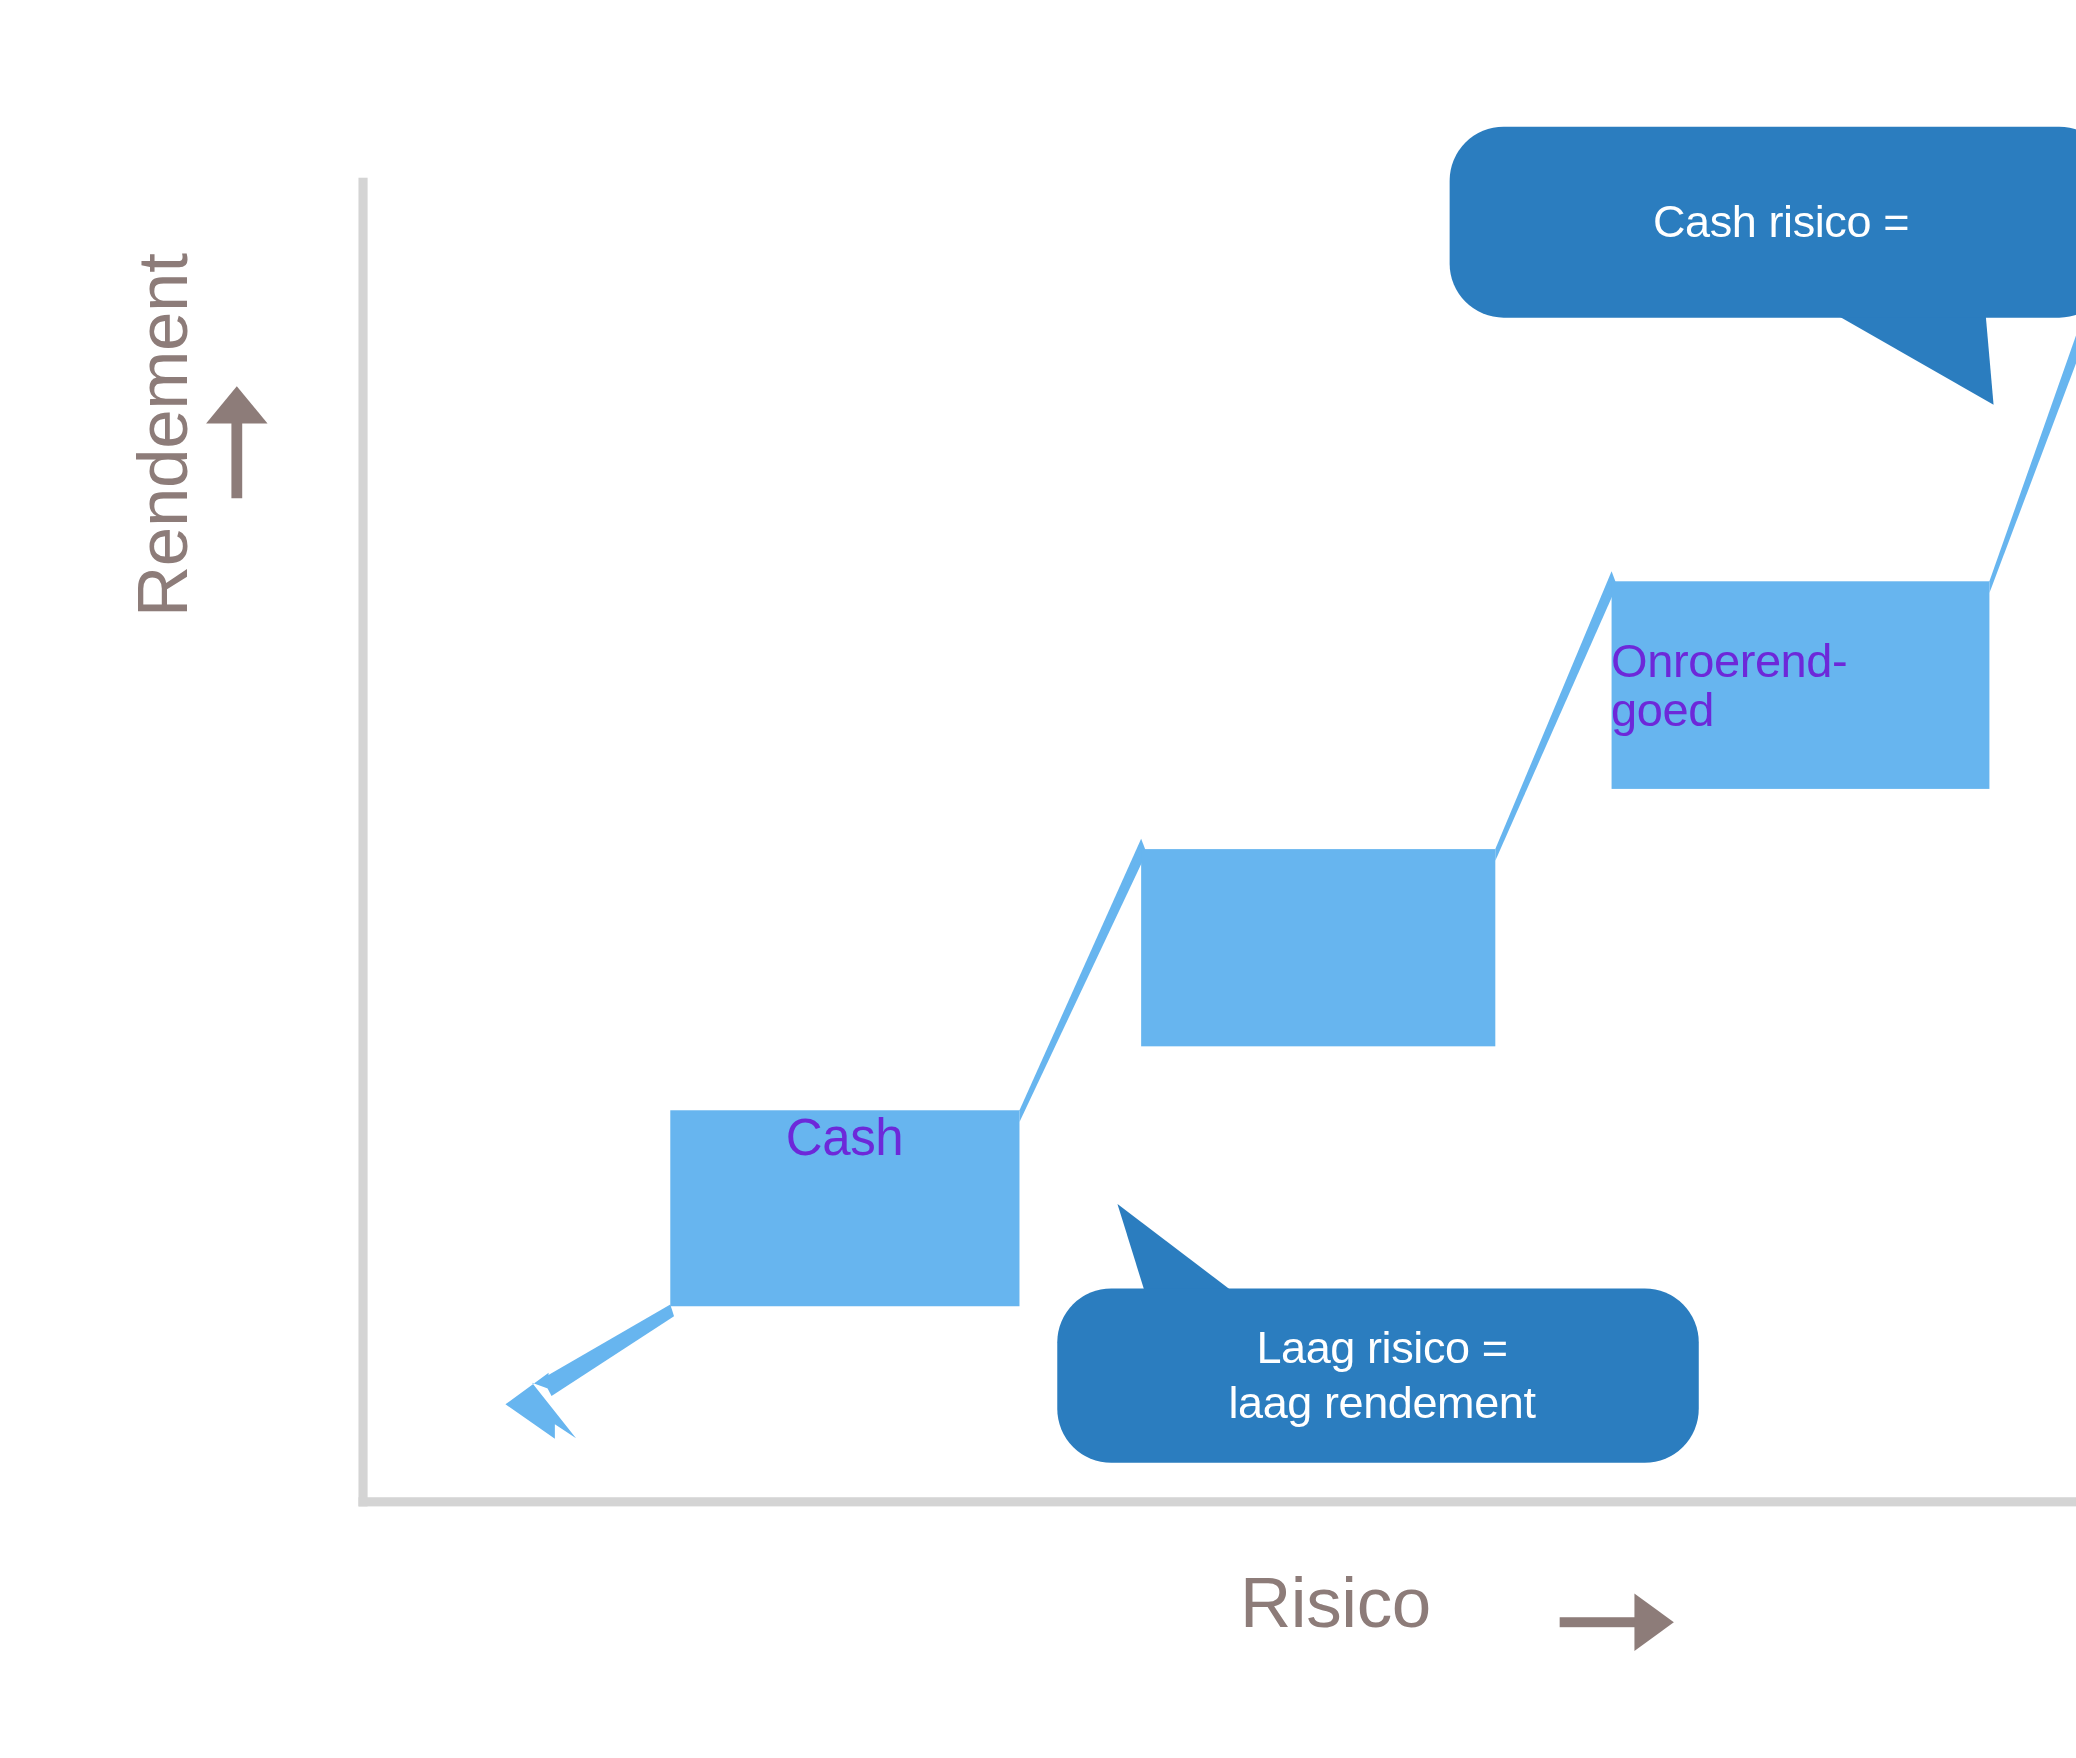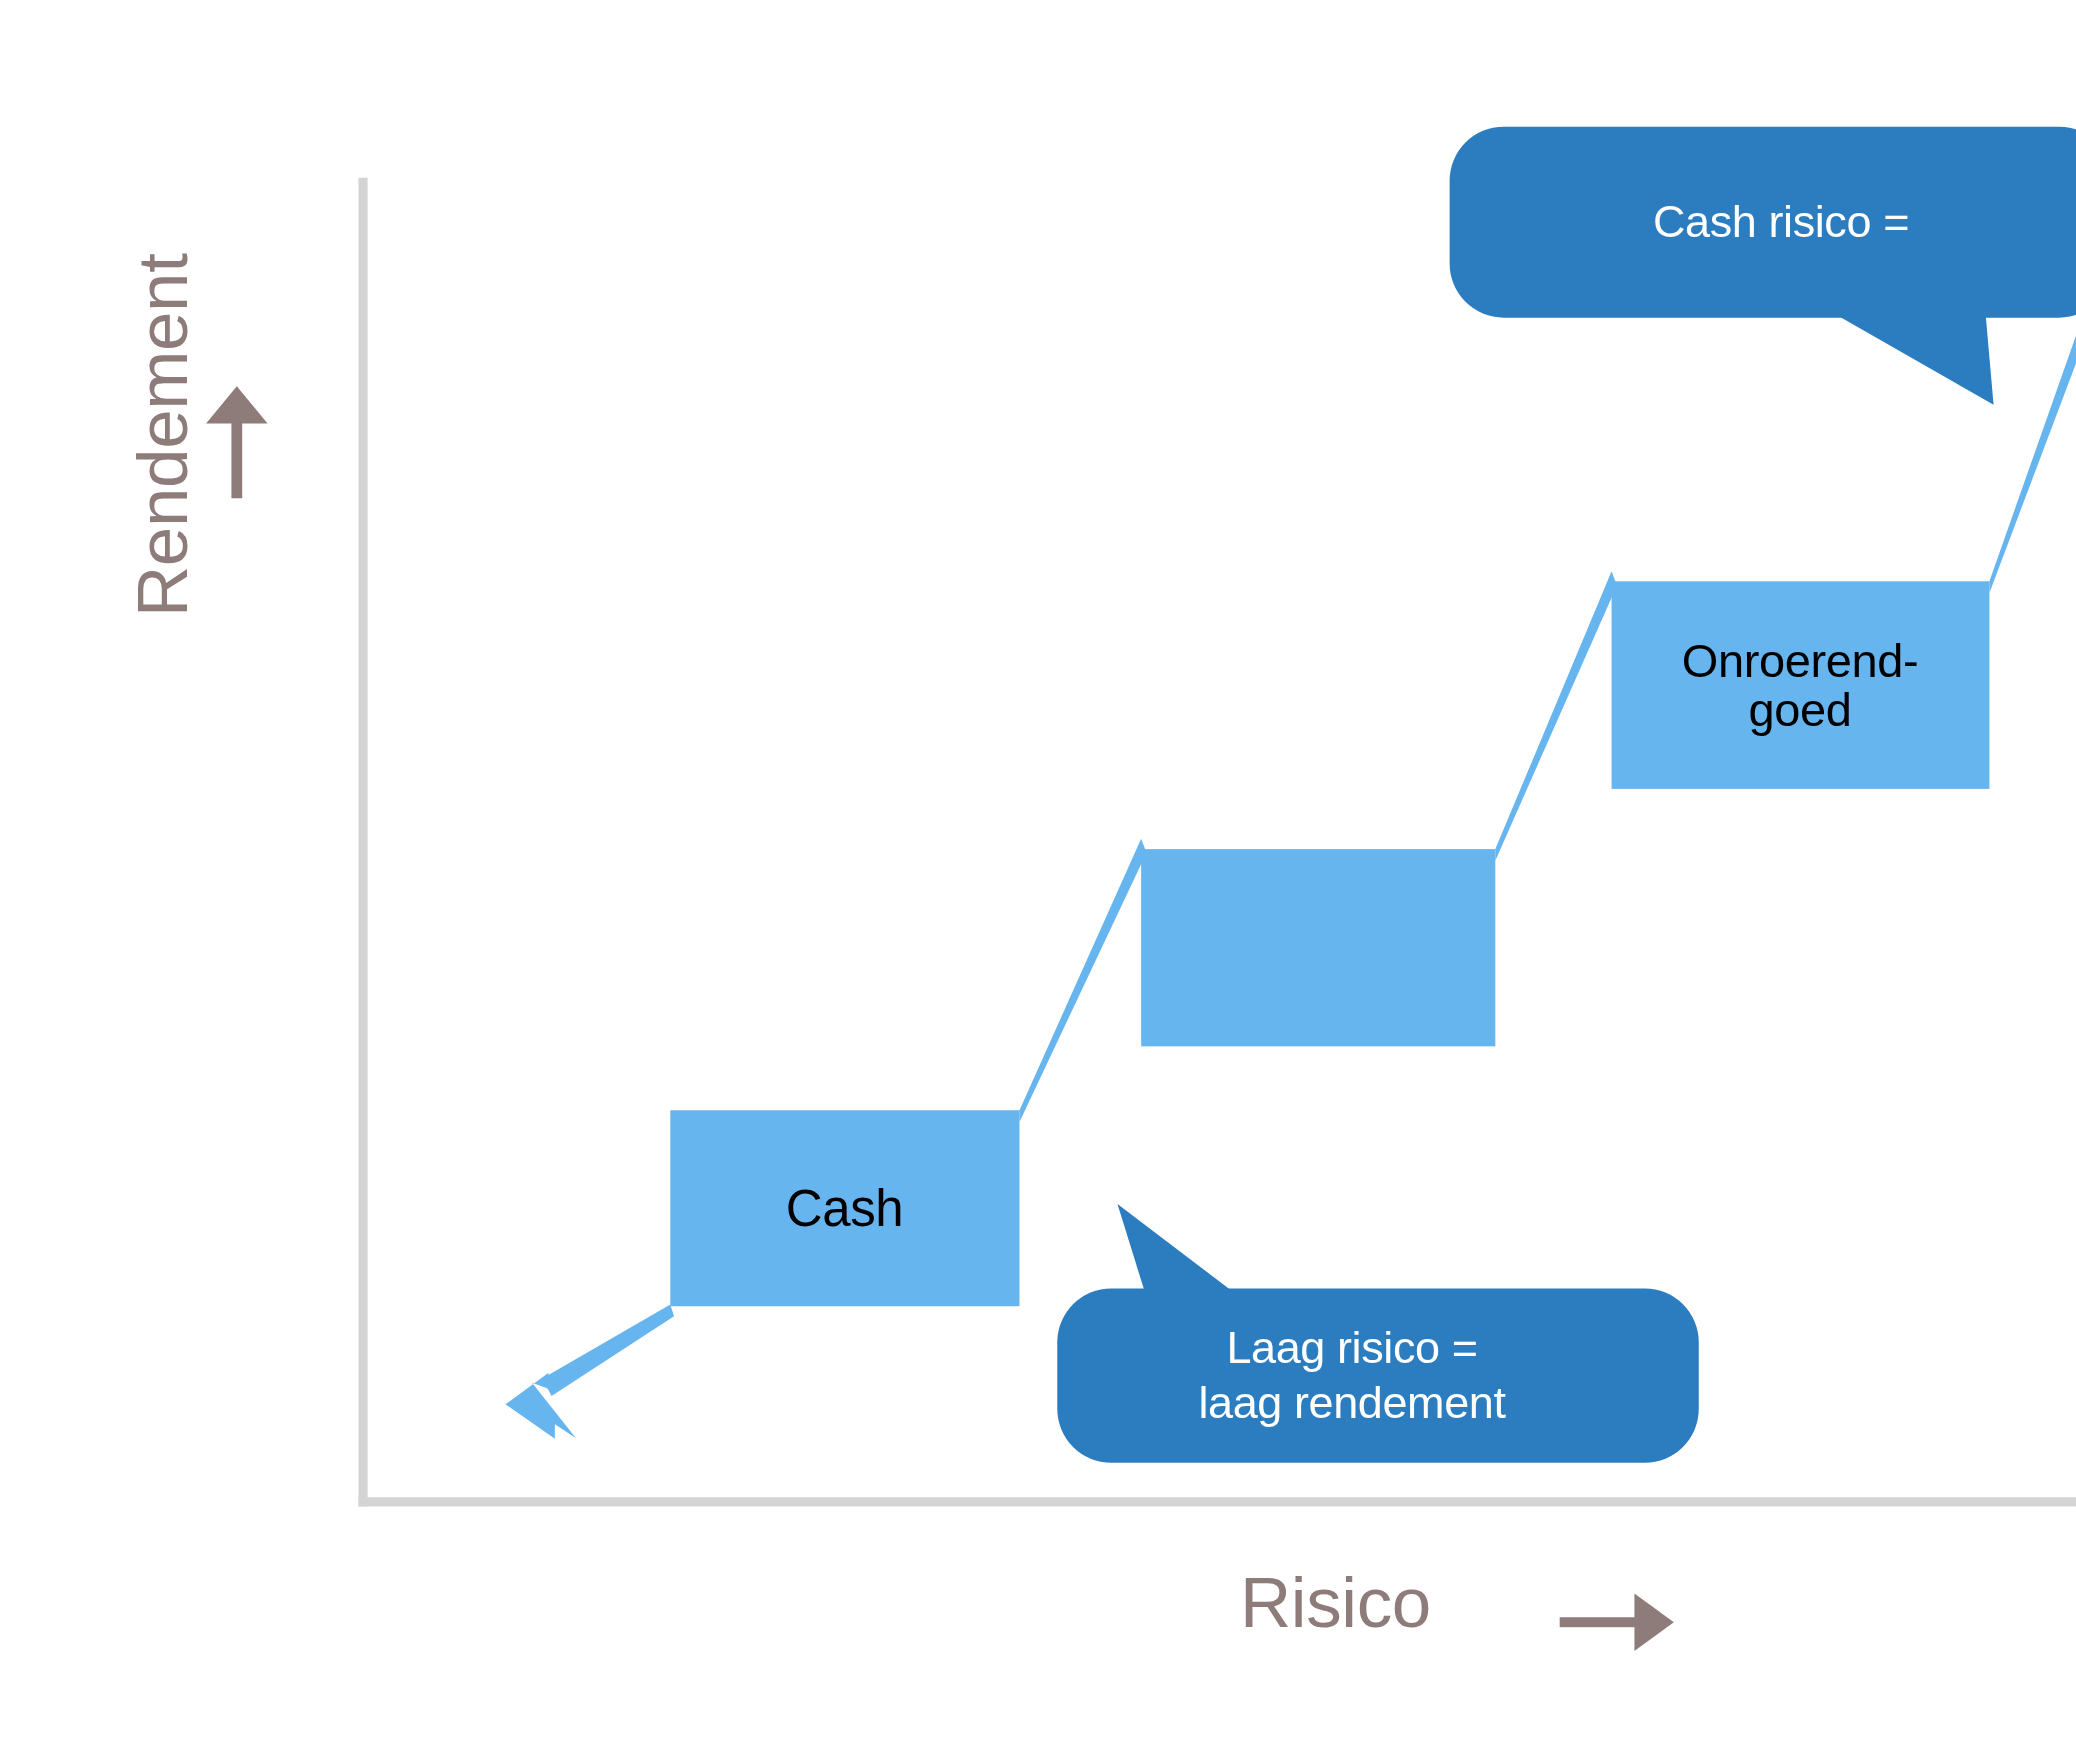--- a/index.html
+++ b/index.html
@@ -2,22 +2,22 @@
 <html style="font-size:6.6px"><head>
 <meta charset="utf-8">
 <style>
   html,body{margin:0;padding:0;background:#ffffff;}
   body{width:2908px;height:1758px;position:relative;overflow:hidden;
        font-family:"Liberation Sans", sans-serif;}
   #stage{position:absolute;left:0;top:0;width:2908px;height:1758px;}
   svg.layer{position:absolute;left:0;top:0;width:2908px;height:1758px;overflow:visible;}
 
   .step-label{
-    position:absolute;display:flex;align-items:center;justify-content:center;
-    text-align:center;color:#000000;font-weight:400;
+    position:absolute;display:flex;align-items:flex-start;justify-content:center;
+    text-align:center;color:#6d28d9;font-weight:400;
     font-family:"Liberation Sans", sans-serif;
     letter-spacing:-0.4px;line-height:1.05;
     pointer-events:none;
   }
   .callout-text{
     position:absolute;display:flex;flex-direction:column;align-items:center;
     justify-content:center;text-align:center;color:#ffffff;
     font-family:"Liberation Sans", sans-serif;font-weight:400;
     line-height:1.22;letter-spacing:-0.4px;pointer-events:none;
   }
@@ -93,21 +93,21 @@
 
   <div class="step-label" style="left:1611px;top:581px;width:378px;height:208px;font-size:47px;flex-direction:column;">
     <span>Onroerend-</span>
     <span>goed</span>
   </div>
 
   <div class="callout-text" style="left:1449px;top:127px;width:664px;height:191px;font-size:45px;">
     <span>Cash risico =</span>
   </div>
 
-  <div class="callout-text" style="left:1031px;top:1289px;width:642px;height:174px;font-size:45px;">
+  <div class="callout-text" style="left:1061px;top:1289px;width:642px;height:174px;font-size:45px;">
     <span>Laag risico =</span>
     <span>laag rendement</span>
   </div>
 
   <div class="axis-label" id="y-axis-title" style="left:203px;top:536px;font-size:71px;">Rendement</div>
 
   <div class="axis-label" id="x-axis-title" style="left:1240px;top:1562px;font-size:71px;">Risico</div>
 
 </div>
 

